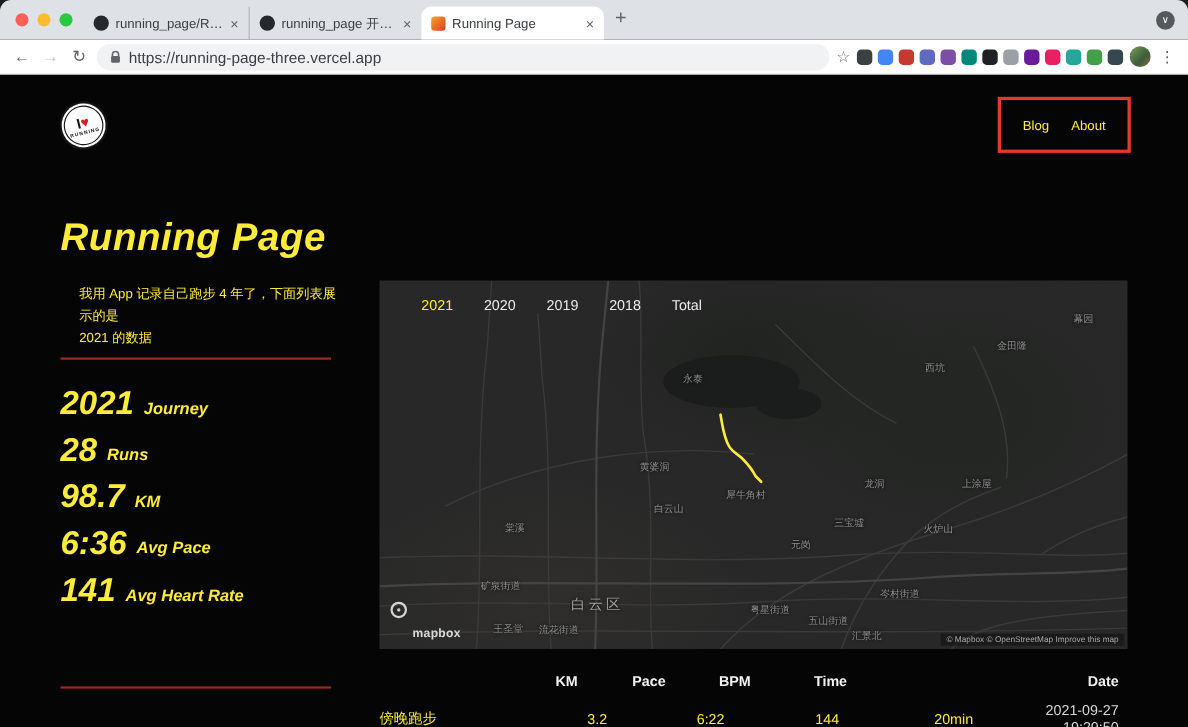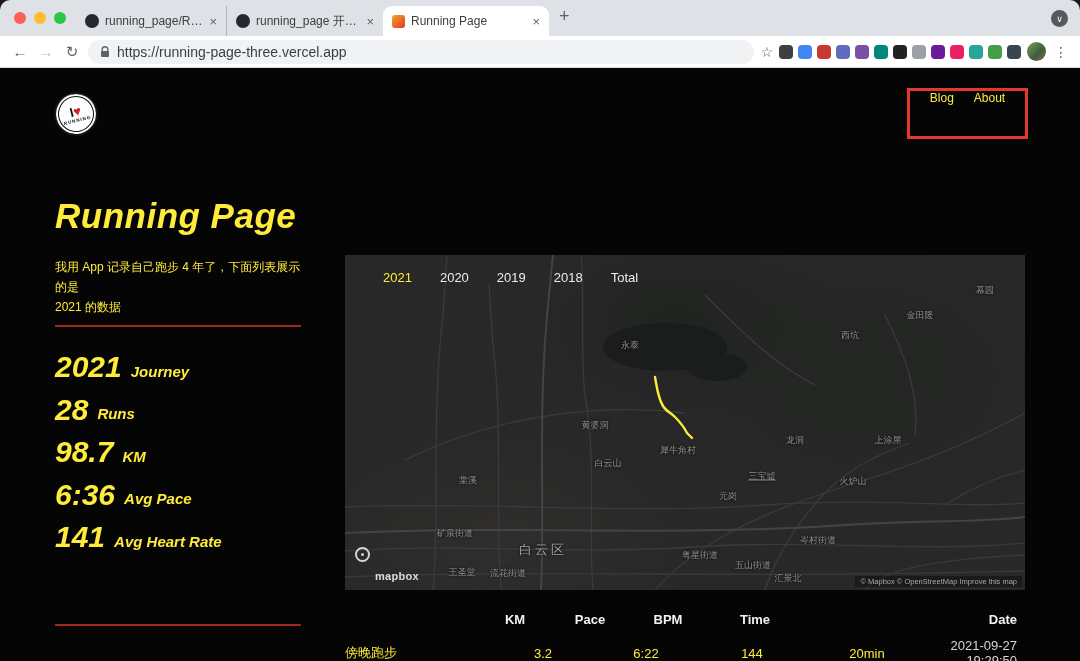--- a/index.html
+++ b/index.html
@@ -48,26 +48,26 @@
   .page{position:relative;height:593px;background:#050505;overflow:hidden;color:#fff;}
 
   .logo-badge{position:absolute;left:54px;top:24px;width:44px;height:44px;border-radius:50%;background:#fdfdfd;
     border:2px solid #141414;box-shadow:inset 0 0 0 2px #fdfdfd, inset 0 0 0 3px #141414;
     display:flex;flex-direction:column;align-items:center;justify-content:center;transform:rotate(-14deg);color:#111;}
   .logo-line1{font-size:13px;font-weight:bold;line-height:1;}
   .logo-heart{color:#d21f1f;}
   .logo-line2{font-size:4.5px;font-weight:bold;letter-spacing:1px;line-height:1;margin-top:1px;}
 
   .annotation-box{position:absolute;right:52px;top:20px;width:121px;height:51px;border:3px solid var(--annotation);
-    display:flex;justify-content:center;gap:20px;}
+    display:flex;align-items:center;justify-content:center;gap:20px;}
   .nav-link{font-size:12px;color:var(--accent);cursor:pointer;}
 
   .page-title{position:absolute;left:55px;top:128px;font-size:35px;font-weight:bold;font-style:italic;color:var(--accent);letter-spacing:.5px;}
   .intro-desc{position:absolute;left:55px;top:189px;width:256px;font-size:12px;line-height:20px;color:var(--accent);}
-  .intro-desc span{display:block;}
+  .intro-desc span{display:block;margin-left:17px;}
   .red-hr{position:absolute;left:55px;width:246px;height:2px;background:var(--divider);}
   .hr1{top:257px;} .hr2{top:556px;}
 
   .stats{position:absolute;left:55px;top:278px;}
   .stat{height:42.5px;display:flex;align-items:center;gap:9px;}
   .stat-value{font-size:30px;font-weight:bold;font-style:italic;color:var(--accent);line-height:1;}
   .stat-label{font-size:15px;font-weight:bold;font-style:italic;color:var(--accent);padding-top:8px;line-height:1;}
 
   
   .map{position:absolute;left:345px;top:187px;width:680px;height:335px;overflow:hidden;
@@ -244,21 +244,21 @@
       <div class="map-labels">
           <span class="map-label" style="left: 285px; top: 90px;">永泰</span>
           <span class="map-label" style="left: 640px; top: 35px;">幕园</span>
           <span class="map-label" style="left: 575px; top: 60px;">金田隆</span>
           <span class="map-label" style="left: 505px; top: 80px;">西坑</span>
           <span class="map-label" style="left: 250px; top: 170px;">黄婆洞</span>
           <span class="map-label" style="left: 450px; top: 185px;">龙洞</span>
           <span class="map-label" style="left: 543px; top: 185px; text-align: center;">上涂屋</span>
           <span class="map-label" style="left: 333px; top: 195px;">犀牛角村</span>
           <span class="map-label" style="left: 263px; top: 208px;">白云山</span>
-          <span class="map-label" style="left: 417px; top: 221px; text-decoration: underline;">三宝墟</span>
+          <span class="map-label" style="left: 427px; top: 221px;">三宝墟</span>
           <span class="map-label" style="left: 508px; top: 226px;">火炉山</span>
           <span class="map-label" style="left: 383px; top: 241px; font-family: Liberation Serif, serif;">元岗</span>
           <span class="map-label" style="left: 123px; top: 225px;">棠溪</span>
           <span class="map-label" style="left: 110px; top: 278px;">矿泉街道</span>
           <span class="map-label big" style="left: 198px; top: 295px;">白云区</span>
           <span class="map-label" style="left: 117px; top: 317px;">王圣堂</span>
           <span class="map-label" style="left: 163px; top: 318px;">流花街道</span>
           <span class="map-label" style="left: 355px; top: 300px;">粤星街道</span>
           <span class="map-label" style="left: 408px; top: 310px;">五山街道</span>
           <span class="map-label" style="left: 443px; top: 323px;">汇景北</span>

